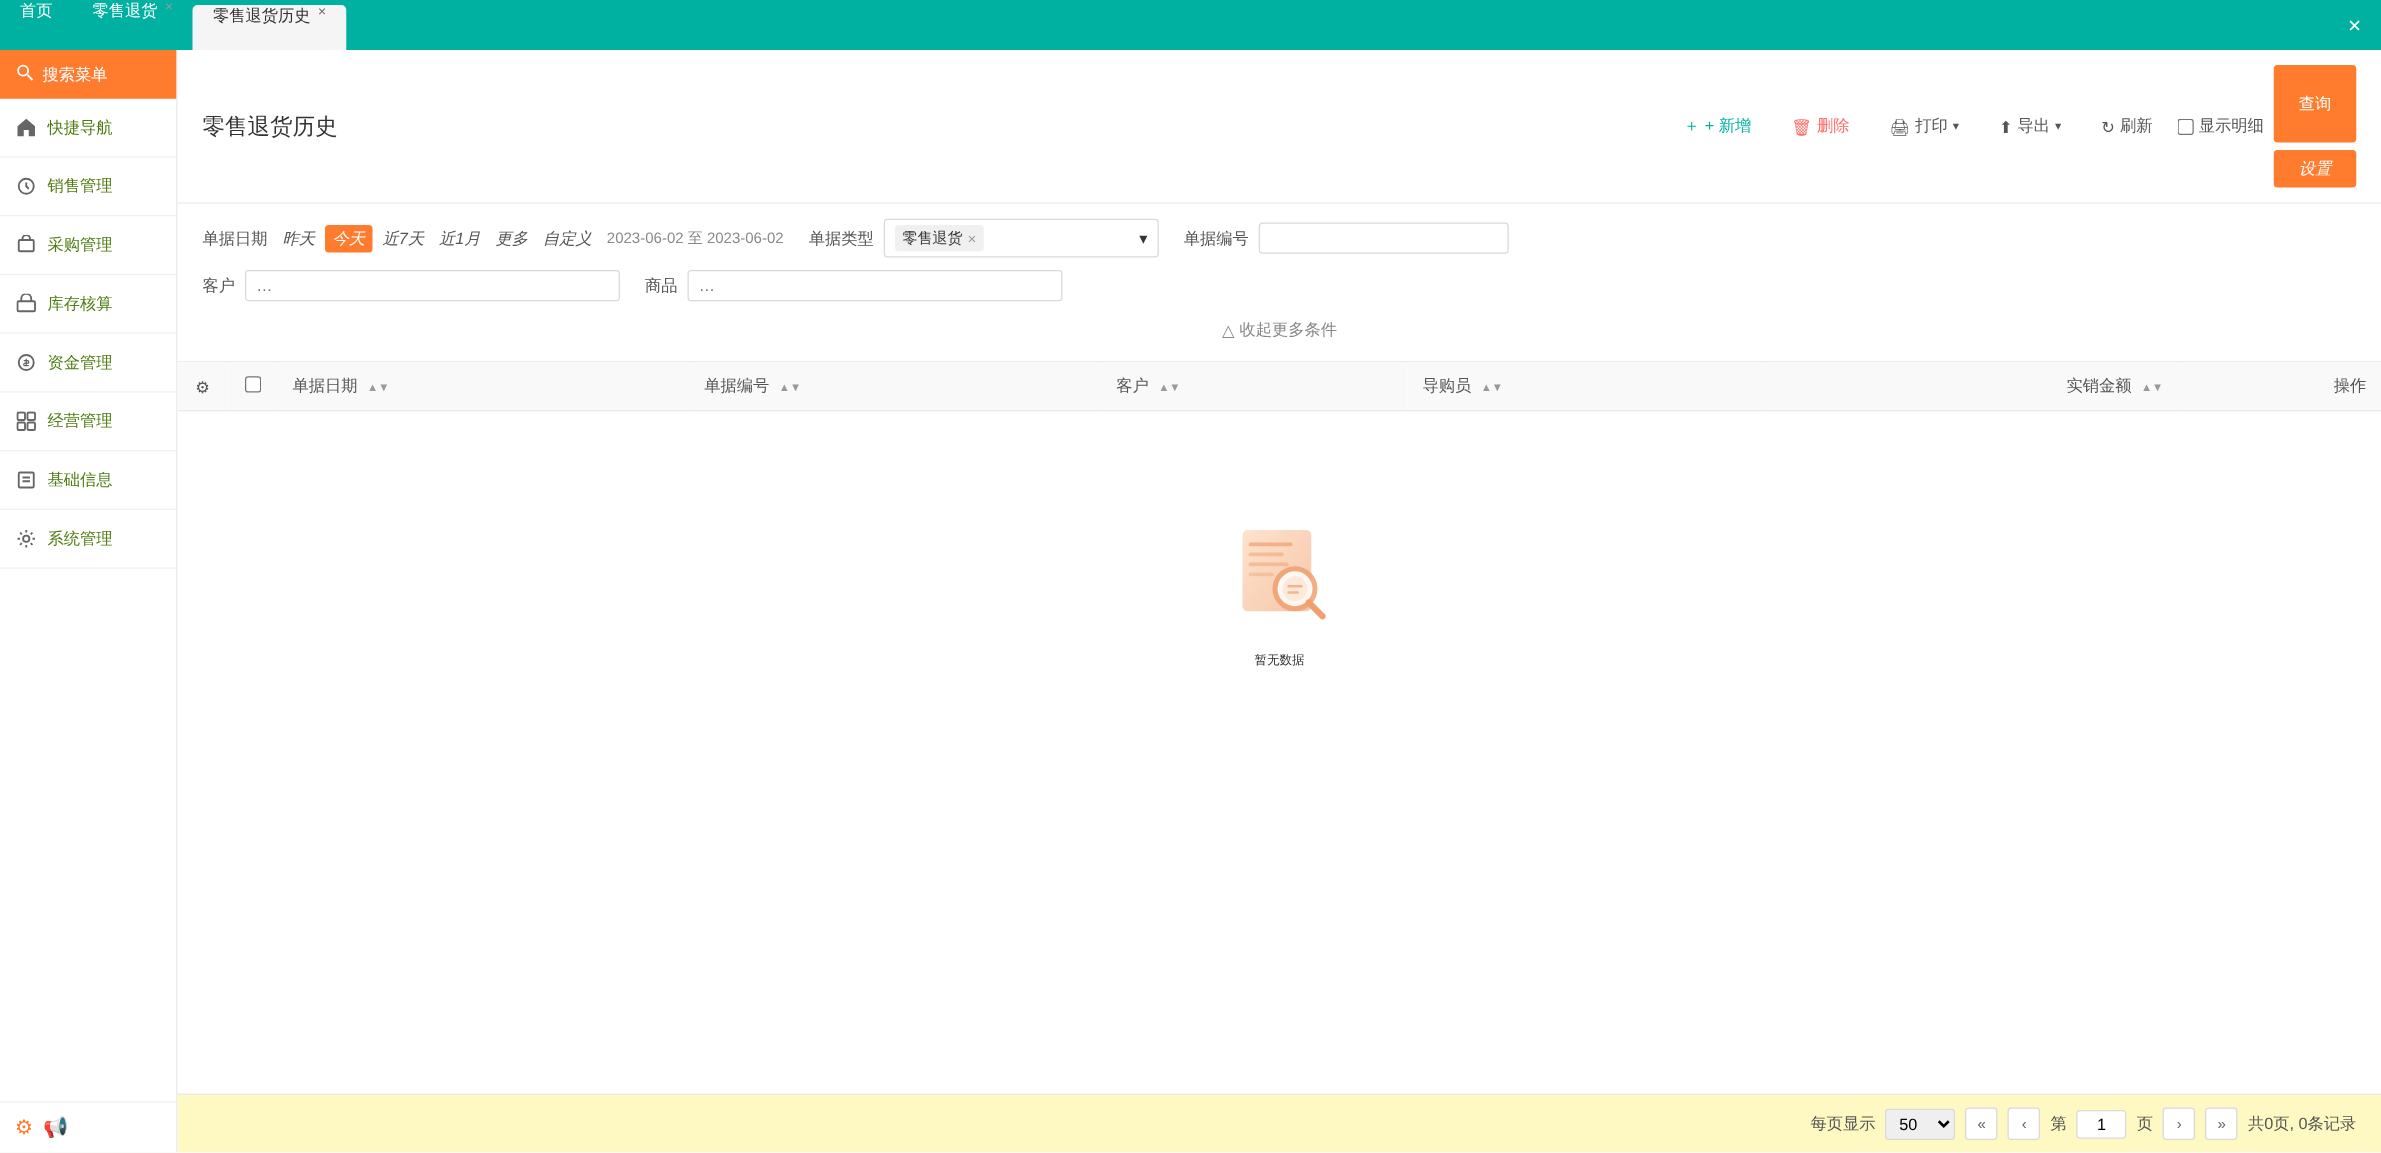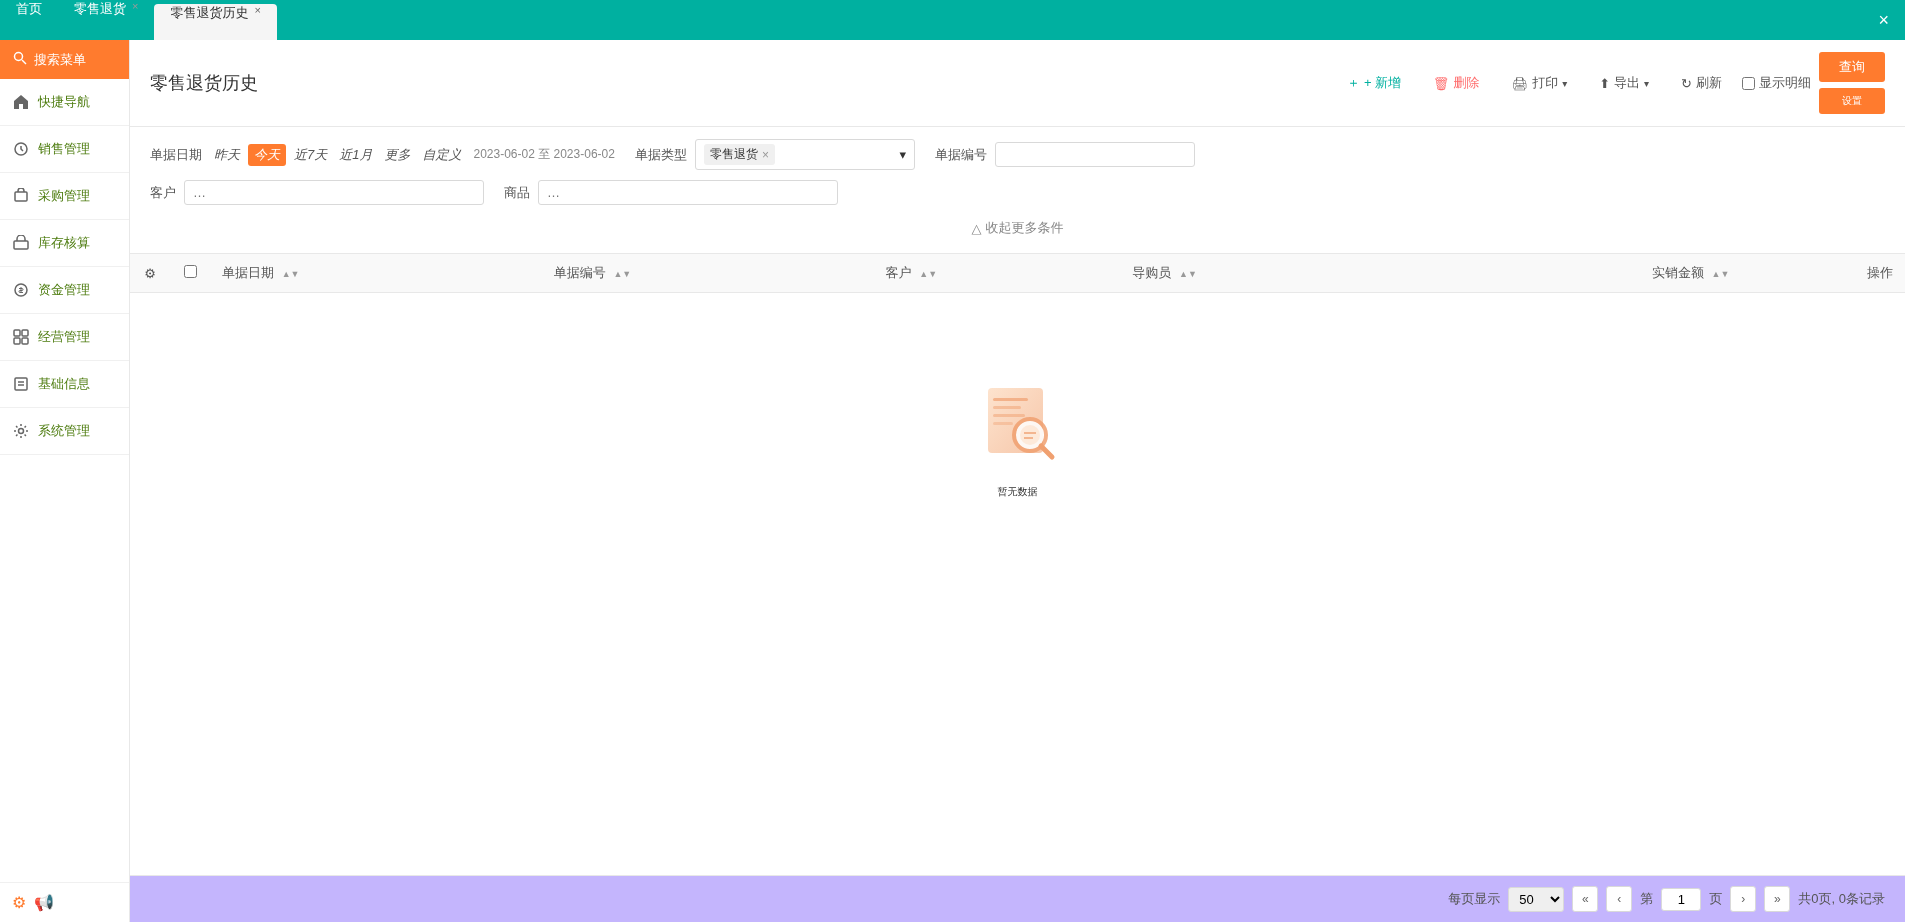--- a/index.html
+++ b/index.html
@@ -12,41 +12,41 @@
     .tab-item.home { background: transparent; }
     .tab-item.active { background: #f5f5f5; color: #333; border-radius: 4px 4px 0 0; margin-top: 4px; }
     .tab-item .tab-close { font-size: 11px; color: #999; cursor: pointer; }
     .tab-item.active .tab-close { color: #666; }
     .top-bar .close-btn { color: white; font-size: 18px; padding: 0 16px; cursor: pointer; }
 
     
     .main-layout { display: flex; flex: 1; overflow: hidden; }
 
     
-    .sidebar { width: 130px; background: #fff; border-right: 1px solid #e8e8e8; display: flex; flex-direction: column; flex-shrink: 0; }
+    .sidebar { width: 142px; background: #fff; border-right: 1px solid #e8e8e8; display: flex; flex-direction: column; flex-shrink: 0; }
     .sidebar-search { background: #ff7b2e; color: white; display: flex; align-items: center; padding: 10px 12px; gap: 6px; cursor: pointer; }
     .sidebar-search span { font-size: 13px; }
     .sidebar-item { display: flex; align-items: center; padding: 14px 12px; gap: 8px; cursor: pointer; color: #4d7c0f; font-size: 13px; border-bottom: 1px solid #f0f0f0; }
     .sidebar-item .icon { width: 18px; height: 18px; display: flex; align-items: center; justify-content: center; color: #666; }
     .sidebar-bottom { margin-top: auto; display: flex; align-items: center; padding: 10px 12px; gap: 8px; border-top: 1px solid #f0f0f0; }
     .sidebar-bottom .gear-icon, .sidebar-bottom .speaker-icon { color: #ff7b2e; font-size: 16px; cursor: pointer; }
 
     
     .content { flex: 1; display: flex; flex-direction: column; overflow: hidden; background: #f5f5f5; }
 
     
     .page-header { background: white; padding: 12px 20px; display: flex; align-items: center; justify-content: space-between; border-bottom: 1px solid #e8e8e8; flex-shrink: 0; }
     .page-title { font-size: 18px; font-weight: 500; color: #333; }
     .toolbar { display: flex; align-items: center; gap: 8px; }
     .toolbar-btn { display: flex; align-items: center; gap: 4px; padding: 6px 12px; border: none; background: none; cursor: pointer; font-size: 13px; color: #555; }
     .toolbar-btn.has-arrow::after { content: '▾'; font-size: 10px; }
     .toolbar-btn-add { color: #00b0a0; }
     .toolbar-btn-del { color: #ff6b6b; }
-    .btn-query { background: #ff7b2e; color: white; border: none; padding: 6px 20px; border-radius: 3px; cursor: pointer; font-size: 13px; }
-    .btn-setting { background: #ff7b2e; color: white; border: none; padding: 6px 16px; border-radius: 3px; cursor: pointer; font-size: 10px; margin-top: 4px; }
+    .btn-query { background: #ff7b2e; color: white; border: none; padding: 22px 20px; border-radius: 3px; cursor: pointer; font-size: 13px; }
+    .btn-setting { background: #ff7b2e; color: white; border: none; padding: 6px 16px; border-radius: 3px; cursor: pointer; font-size: 13px; margin-top: 4px; font-style: italic; }
     .checkbox-label { display: flex; align-items: center; gap: 4px; font-size: 13px; color: #555; }
 
     
     .filter-area { background: white; padding: 12px 20px; border-bottom: 1px solid #e8e8e8; flex-shrink: 0; }
     .filter-row { display: flex; align-items: center; gap: 20px; margin-bottom: 10px; flex-wrap: wrap; }
     .filter-item { display: flex; align-items: center; gap: 8px; }
     .filter-label { color: #555; font-size: 13px; white-space: nowrap; }
     .date-options { display: flex; align-items: center; gap: 4px; font-style: italic; }
     .date-opt { font-size: 13px; color: #555; cursor: pointer; padding: 2px 4px; }
     .date-opt.active { background: #ff7b2e; color: white; border-radius: 3px; padding: 2px 6px; }
@@ -66,21 +66,21 @@
     th.actions { text-align: right; }
     td { padding: 10px 12px; border-bottom: 1px solid #f0f0f0; font-size: 10px; }
     .th-settings { width: 40px; text-align: center; }
     .th-checkbox { width: 40px; text-align: center; }
 
     
     .empty-state { display: flex; flex-direction: column; align-items: center; justify-content: center; padding: 80px 0; }
     .empty-icon { width: 100px; height: 100px; margin-bottom: 12px; }
 
     
-    .pagination { background: #c4b5fd; border-top: 1px solid #e8e8e8; padding: 10px 20px; display: flex; align-items: center; justify-content: flex-end; gap: 8px; flex-shrink: 0; }
+    .pagination { background: #fef9c3; border-top: 1px solid #e8e8e8; padding: 10px 20px; display: flex; align-items: center; justify-content: flex-end; gap: 8px; flex-shrink: 0; }
     .pagination-text { font-size: 13px; color: #555; }
     .pagination-select { border: 1px solid #d9d9d9; border-radius: 3px; padding: 3px 6px; font-size: 13px; }
     .pagination-btn { width: 26px; height: 26px; border: 1px solid #d9d9d9; background: white; border-radius: 3px; cursor: pointer; display: flex; align-items: center; justify-content: center; font-size: 12px; color: #666; }
     .pagination-input { border: 1px solid #d9d9d9; border-radius: 3px; padding: 3px 6px; width: 40px; text-align: center; font-size: 13px; }
     .pagination-info { font-size: 13px; color: #555; }
 
     
     .svg-icon { width: 16px; height: 16px; fill: currentColor; }
   </style>
 </head>

